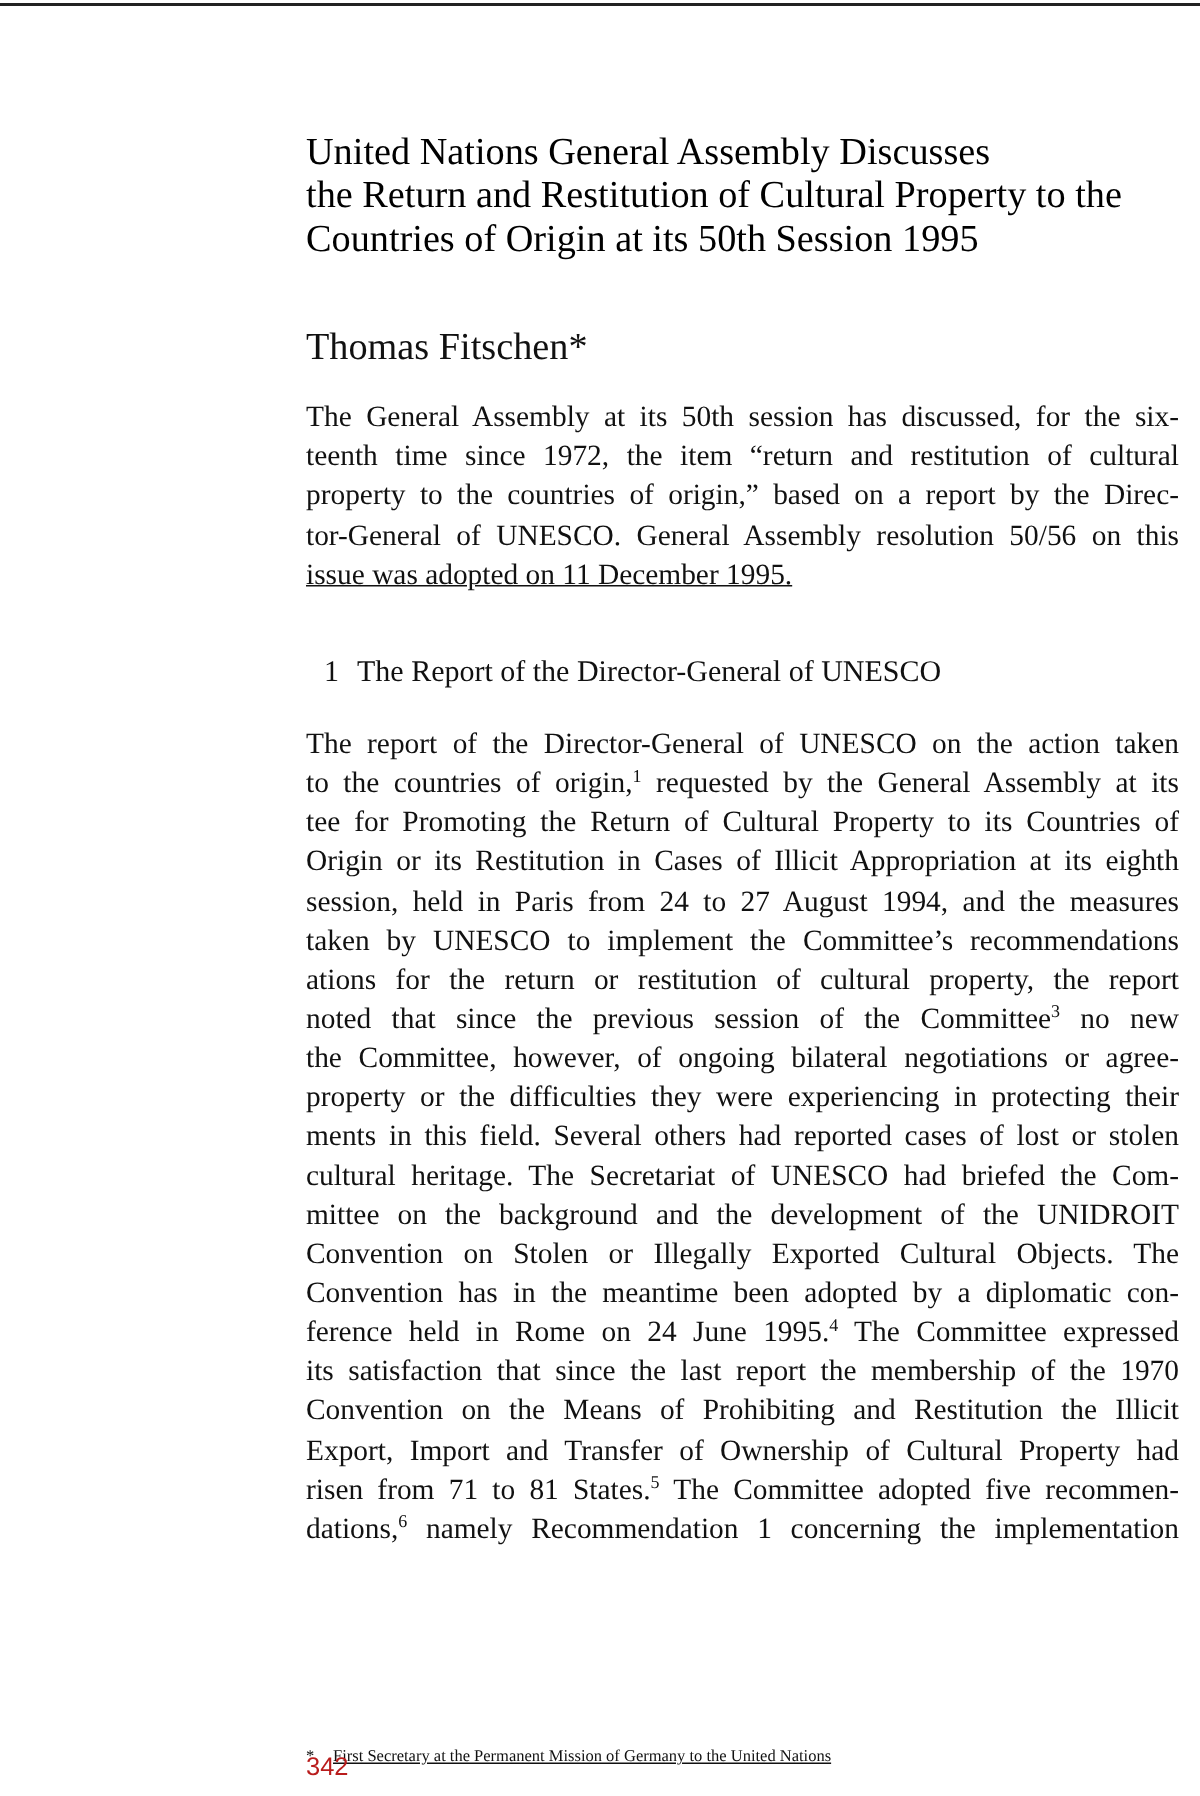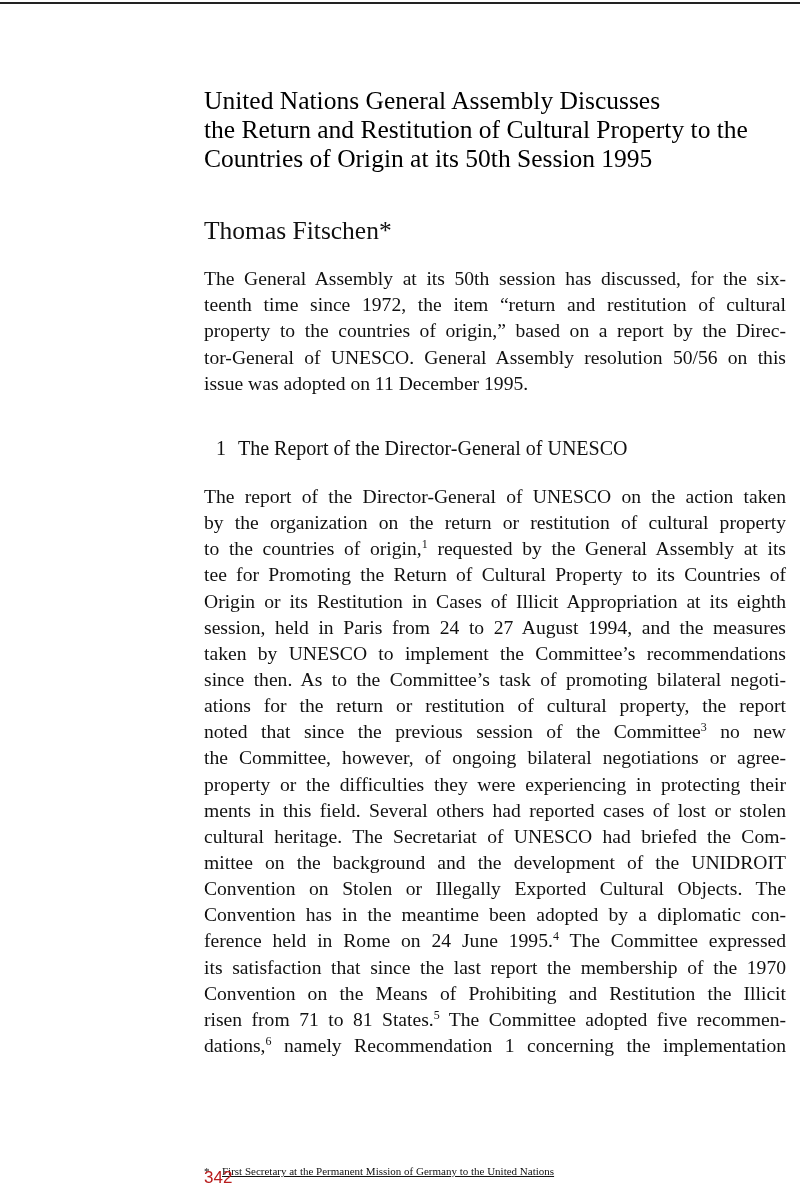--- a/index.html
+++ b/index.html
@@ -30,21 +30,21 @@
   }
   .body-text {
     position: absolute; left: 204px; top: 484px; width: 582px;
     font-size: 19.6px; line-height: 26.15px;
   }
   .jl {
     display: block; text-align: justify; text-align-last: justify;
     white-space: nowrap; height: 26.15px;
   }
   .abstract .jl { height: 26.2px; }
-  .jl.last { text-align-last: left; }
+  .jl.last { text-align-last: left; text-decoration: underline; }
   sup { font-size: 12px; line-height: 0; vertical-align: 7px; }
   .footnote {
     position: absolute; left: 204px; top: 1162px; width: 586px;
     font-size: 11px; line-height: 19.5px; text-decoration: underline;
   }
   .footnote .fn-line { display: block; white-space: nowrap; }
   .footnote .fn-mark { display: inline-block; width: 18px; }
   .footnote .fn-indent { padding-left: 18px; }
   .page-number {
     position: absolute; left: 204px; top: 1168px;
@@ -72,39 +72,38 @@
   <span class="jl">tor-General of UNESCO. General Assembly resolution 50/56 on this</span>
   <span class="jl last">issue was adopted on 11 December 1995.</span>
 </div>
 
 <h2 class="section-heading" style="margin:0;font-weight:normal;">
   <span>1</span><span style="display:inline-block;width:12px;"></span><span>The Report of the Director-General of UNESCO</span>
 </h2>
 
 <div class="body-text" id="body-text">
     <span class="jl">The report of the Director-General of UNESCO on the action taken</span>
-    <span class="jl">by the organization on the return or restitution of cultural property</span>
     <span class="jl"><span>to the countries of origin,</span><sup>1</sup><span> requested by the General Assembly at its</span></span>
     <span class="jl">tee for Promoting the Return of Cultural Property to its Countries of</span>
     <span class="jl">Origin or its Restitution in Cases of Illicit Appropriation at its eighth</span>
     <span class="jl">session, held in Paris from 24 to 27 August 1994, and the measures</span>
     <span class="jl">taken by UNESCO to implement the Committee’s recommendations</span>
-    <span class="jl">since then. As to the Committee’s task of promoting bilateral negoti-</span>
     <span class="jl">ations for the return or restitution of cultural property, the report</span>
     <span class="jl"><span>noted that since the previous session of the Committee</span><sup>3</sup><span> no new</span></span>
     <span class="jl">the Committee, however, of ongoing bilateral negotiations or agree-</span>
     <span class="jl">property or the difficulties they were experiencing in protecting their</span>
     <span class="jl">ments in this field. Several others had reported cases of lost or stolen</span>
     <span class="jl">cultural heritage. The Secretariat of UNESCO had briefed the Com-</span>
     <span class="jl">mittee on the background and the development of the UNIDROIT</span>
     <span class="jl">Convention on Stolen or Illegally Exported Cultural Objects. The</span>
     <span class="jl">Convention has in the meantime been adopted by a diplomatic con-</span>
     <span class="jl"><span>ference held in Rome on 24 June 1995.</span><sup>4</sup><span> The Committee expressed</span></span>
     <span class="jl">its satisfaction that since the last report the membership of the 1970</span>
     <span class="jl">Convention on the Means of Prohibiting and Restitution the Illicit</span>
+    <span class="jl">Export, Import and Transfer of Ownership of Cultural Property had</span>
     <span class="jl"><span>risen from 71 to 81 States.</span><sup>5</sup><span> The Committee adopted five recommen-</span></span>
     <span class="jl last-cont"><span>dations,</span><sup>6</sup><span> namely Recommendation 1 concerning the implementation</span></span>
   </div>
 
 <div class="footnote">
   <span class="fn-line"><span class="fn-mark">*</span><span>First Secretary at the Permanent Mission of Germany to the United Nations</span></span>
 </div>
 
 <div class="page-number">342</div>
 

